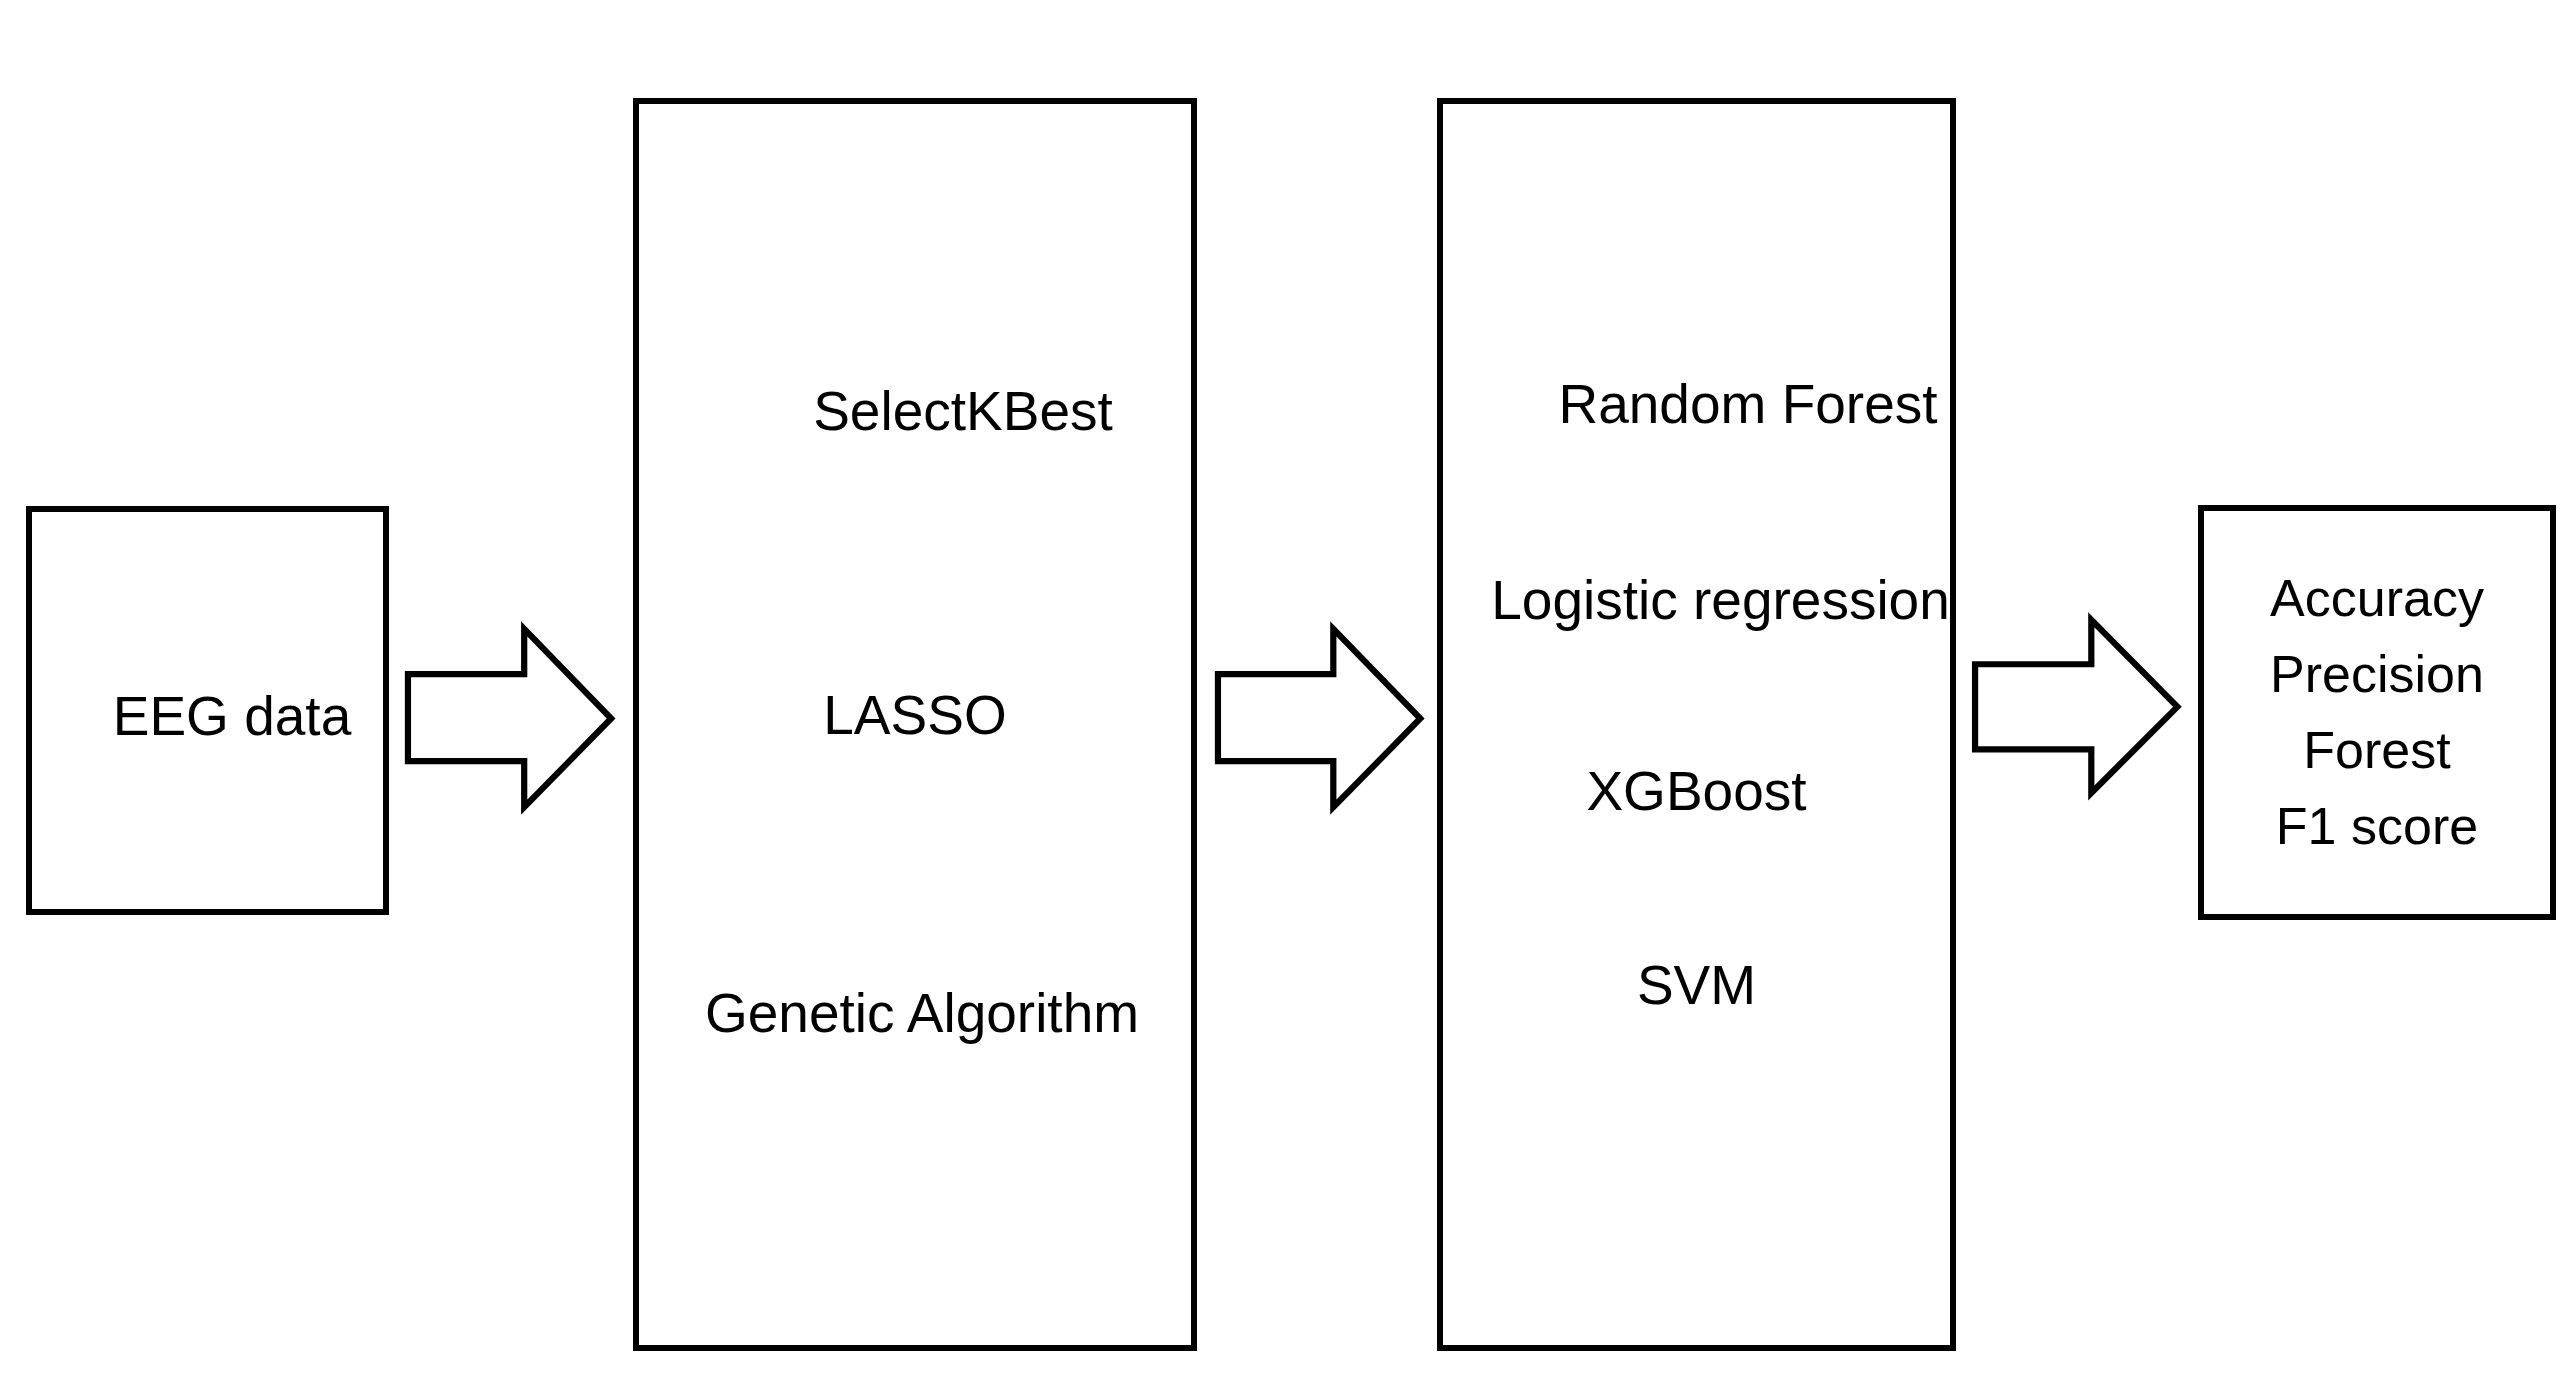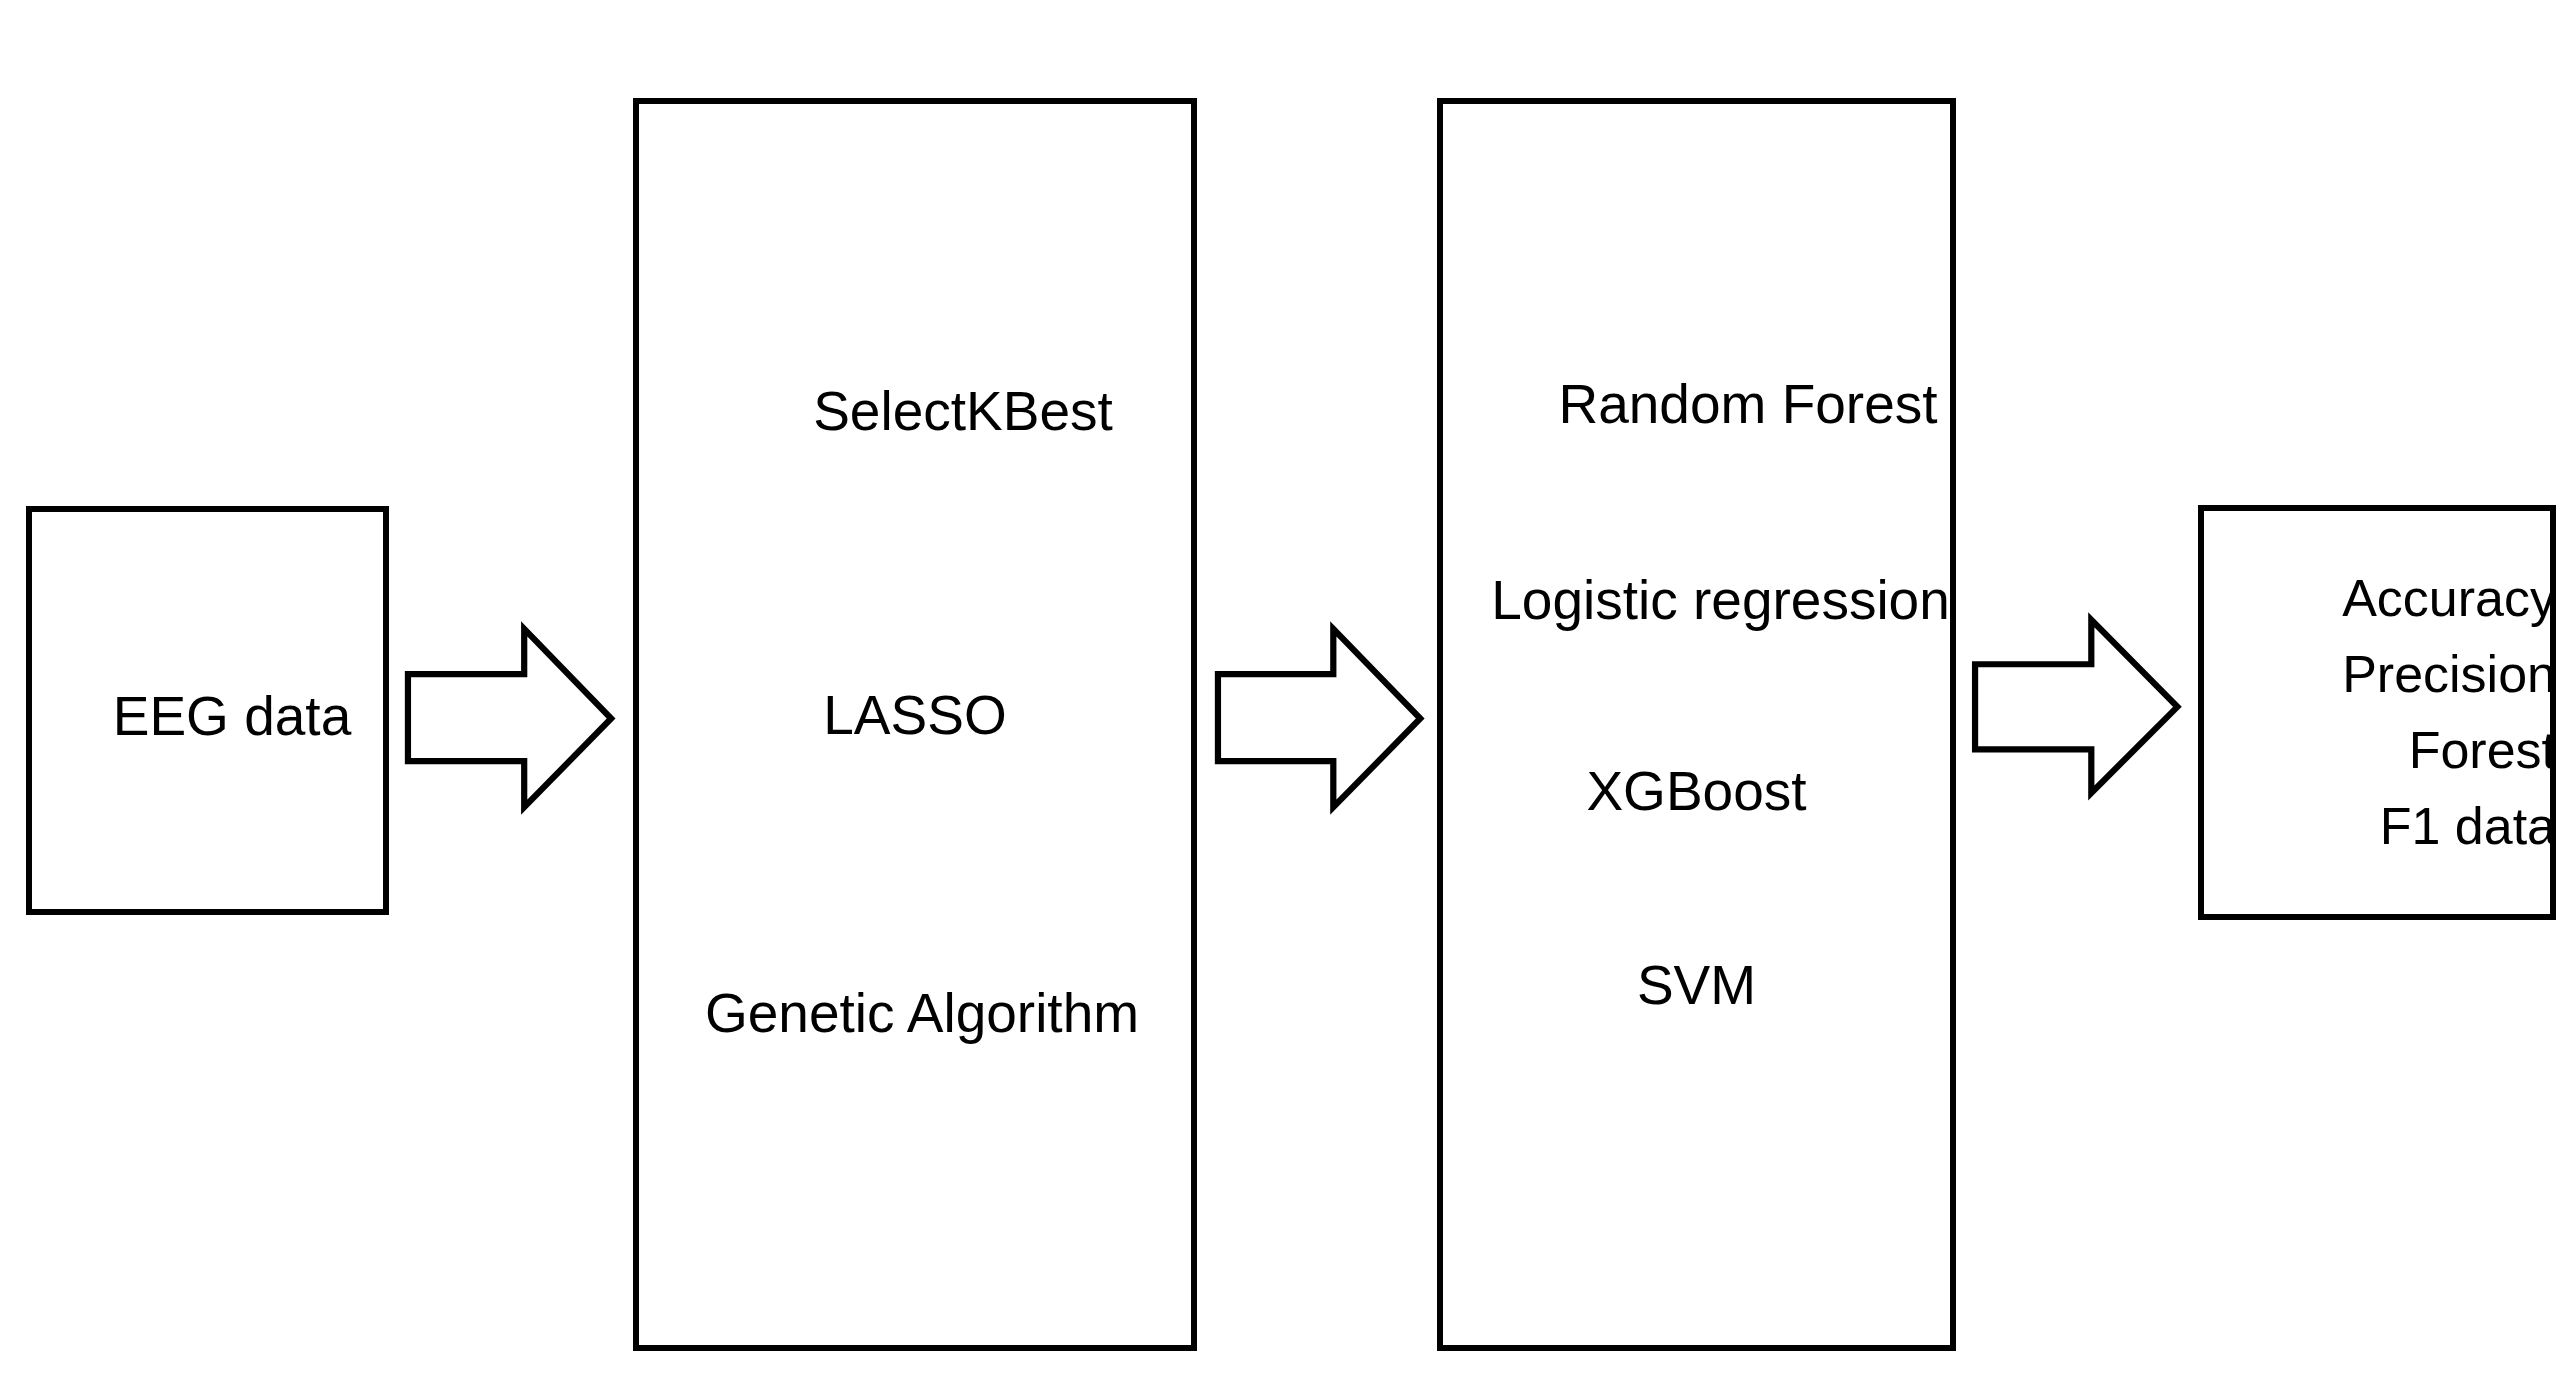--- a/index.html
+++ b/index.html
@@ -34,21 +34,21 @@
     font-size: 55px;
     line-height: 62px;
     text-align: center;
     white-space: nowrap;
   }
   .metrics {
     position: absolute;
     left: 2198px;
     top: 560px;
     width: 358px;
-    text-align: right;
+    text-align: center;
   }
   .metrics .metric-line {
     font-size: 52px;
     line-height: 76px;
     white-space: nowrap;
   }
   .arrow-svg {
     position: absolute;
     overflow: visible;
   }
@@ -78,21 +78,21 @@
   <div class="node-label" style="left:1496px; top:373px; width:504px;">Random Forest</div>
   <div class="node-label" style="left:1437px; top:569px; width:519px;padding-left:24px;">Logistic regression</div>
   <div class="node-label" style="left:1437px; top:760px; width:519px;">XGBoost</div>
   <div class="node-label" style="left:1437px; top:954px; width:519px;">SVM</div>
 
   <div class="box" style="left:2198px; top:505px; width:358px; height:415px;"></div>
   <div class="metrics">
     <div class="metric-line">Accuracy</div>
     <div class="metric-line">Precision</div>
     <div class="metric-line">Forest</div>
-    <div class="metric-line">F1 data</div>
+    <div class="metric-line">F1 score</div>
   </div>
 
   <svg class="arrow-svg" style="left:399px; top:620px;" width="222" height="197" viewBox="449 697 250 222">
     <polygon points="459,758 590,758 590,707 688,808 590,908 590,856 459,856"></polygon>
   </svg>
 
   <svg class="arrow-svg" style="left:1209px; top:620px;" width="222" height="197" viewBox="1360 697 250 222">
     <polygon points="1370,758 1500,758 1500,707 1598,808 1500,908 1500,856 1370,856"></polygon>
   </svg>
 

